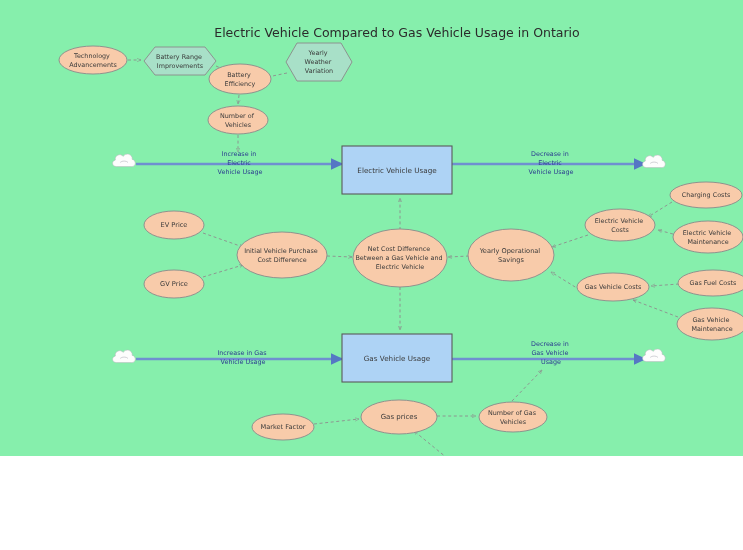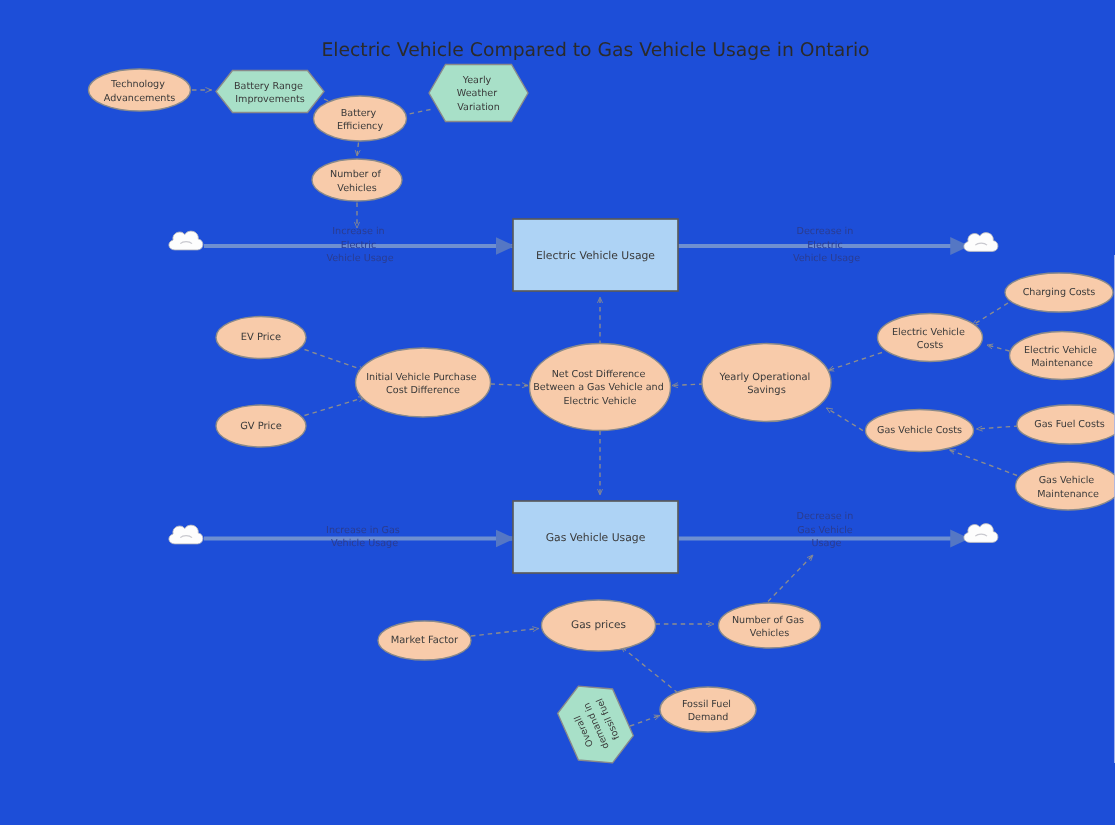--- a/index.html
+++ b/index.html
@@ -6,22 +6,22 @@
     margin: 0;
     padding: 0;
     background: #ffffff;
   }
   body {
     font-family: "DejaVu Sans", sans-serif;
   }
   #canvas {
     position: relative;
     width: 743px;
-    height: 550px;
-    background: #1d4ed8;
+    height: 456px;
+    background: #86efac;
     overflow: hidden;
   }
   #diagram-svg {
     position: absolute;
     left: 0;
     top: 0;
     width: 743px;
     height: 550px;
   }
   .node-label {

